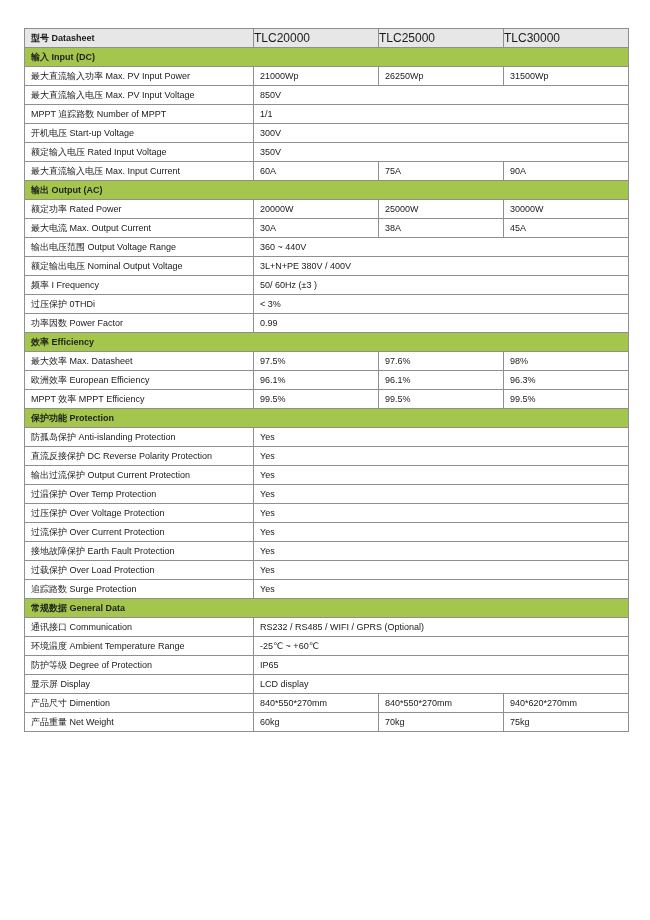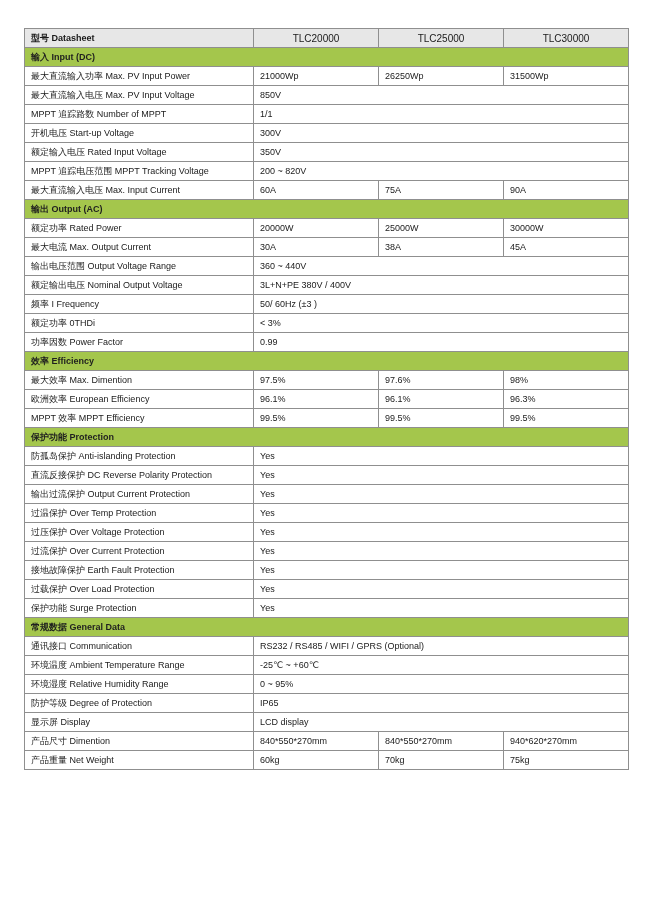--- a/index.html
+++ b/index.html
@@ -25,24 +25,24 @@
     height:19px;
     padding:0 0 0 6px;
     font-size:9px;
     color:#1a1a1a;
     text-align:left;
     vertical-align:middle;
     overflow:hidden;
     white-space:nowrap;
   }
   table.datasheet th.model-head {
-    text-align:center;
+    text-align:left;
     padding:0;
     font-weight:normal;
-    font-size:10px;
+    font-size:12px;
     background:#e7e7e7;
   }
   table.datasheet th.label-head {
     background:#e7e7e7;
     font-weight:bold;
     font-size:9px;
   }
   tr.section-band td {
     background:#a4c64c;
     font-weight:bold;
@@ -98,24 +98,20 @@
         </tr>
         <tr>
           <td class="row-label">开机电压 Start-up Voltage</td>
           <td class="row-value" colspan="3">300V</td>
         </tr>
         <tr>
           <td class="row-label">额定输入电压 Rated Input Voltage</td>
           <td class="row-value" colspan="3">350V</td>
         </tr>
         <tr>
-          <td class="row-label">MPPT 追踪电压范围 MPPT Tracking Voltage</td>
-          <td class="row-value" colspan="3">200 ~ 820V</td>
-        </tr>
-        <tr>
           <td class="row-label">最大直流输入电压 Max. Input Current</td>
           <td class="row-value">60A</td>
           <td class="row-value">75A</td>
           <td class="row-value">90A</td>
         </tr>
         <tr class="section-band">
           <td colspan="4">输出 Output (AC)</td>
         </tr>
         <tr>
           <td class="row-label">额定功率 Rated Power</td>
@@ -135,32 +131,32 @@
         </tr>
         <tr>
           <td class="row-label">额定输出电压 Nominal Output Voltage</td>
           <td class="row-value" colspan="3">3L+N+PE 380V / 400V</td>
         </tr>
         <tr>
           <td class="row-label">频率 I Frequency</td>
           <td class="row-value" colspan="3">50/ 60Hz (±3 )</td>
         </tr>
         <tr>
-          <td class="row-label">额定功率 0THDi</td>
+          <td class="row-label">过压保护 0THDi</td>
           <td class="row-value" colspan="3">&lt; 3%</td>
         </tr>
         <tr>
           <td class="row-label">功率因数 Power Factor</td>
           <td class="row-value" colspan="3">0.99</td>
         </tr>
         <tr class="section-band">
           <td colspan="4">效率 Efficiency</td>
         </tr>
         <tr>
-          <td class="row-label">最大效率 Max. Dimention</td>
+          <td class="row-label">最大效率 Max. Datasheet</td>
           <td class="row-value">97.5%</td>
           <td class="row-value">97.6%</td>
           <td class="row-value">98%</td>
         </tr>
         <tr>
           <td class="row-label">欧洲效率 European Efficiency</td>
           <td class="row-value">96.1%</td>
           <td class="row-value">96.1%</td>
           <td class="row-value">96.3%</td>
         </tr>
@@ -199,37 +195,33 @@
         </tr>
         <tr>
           <td class="row-label">接地故障保护 Earth Fault Protection</td>
           <td class="row-value" colspan="3">Yes</td>
         </tr>
         <tr>
           <td class="row-label">过载保护 Over Load Protection</td>
           <td class="row-value" colspan="3">Yes</td>
         </tr>
         <tr>
-          <td class="row-label">保护功能 Surge Protection</td>
+          <td class="row-label">追踪路数 Surge Protection</td>
           <td class="row-value" colspan="3">Yes</td>
         </tr>
         <tr class="section-band">
           <td colspan="4">常规数据 General Data</td>
         </tr>
         <tr>
           <td class="row-label">通讯接口 Communication</td>
           <td class="row-value" colspan="3">RS232 / RS485 / WIFI / GPRS (Optional)</td>
         </tr>
         <tr>
           <td class="row-label">环境温度 Ambient Temperature Range</td>
           <td class="row-value" colspan="3">-25℃ ~ +60℃</td>
-        </tr>
-        <tr>
-          <td class="row-label">环境湿度 Relative Humidity Range</td>
-          <td class="row-value" colspan="3">0 ~ 95%</td>
         </tr>
         <tr>
           <td class="row-label">防护等级 Degree of Protection</td>
           <td class="row-value" colspan="3">IP65</td>
         </tr>
         <tr>
           <td class="row-label">显示屏 Display</td>
           <td class="row-value" colspan="3">LCD display</td>
         </tr>
         <tr>

